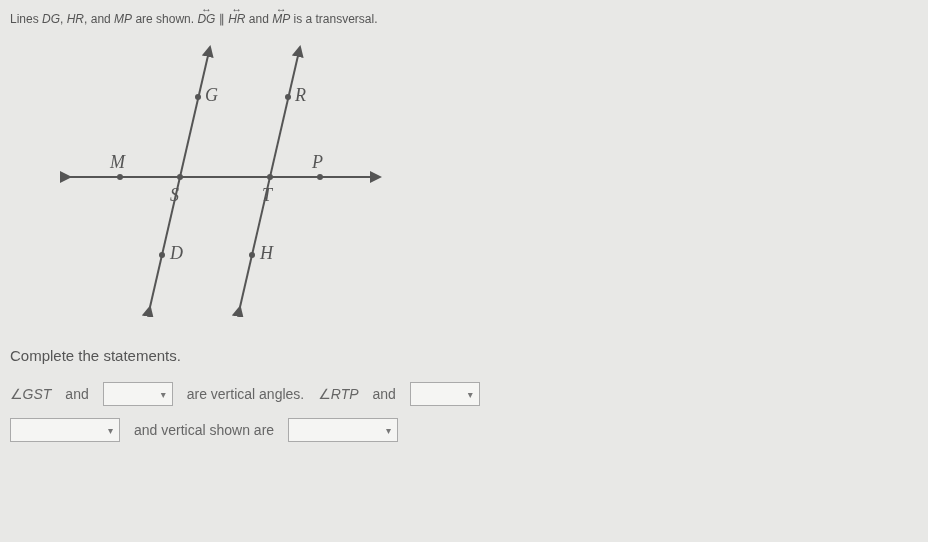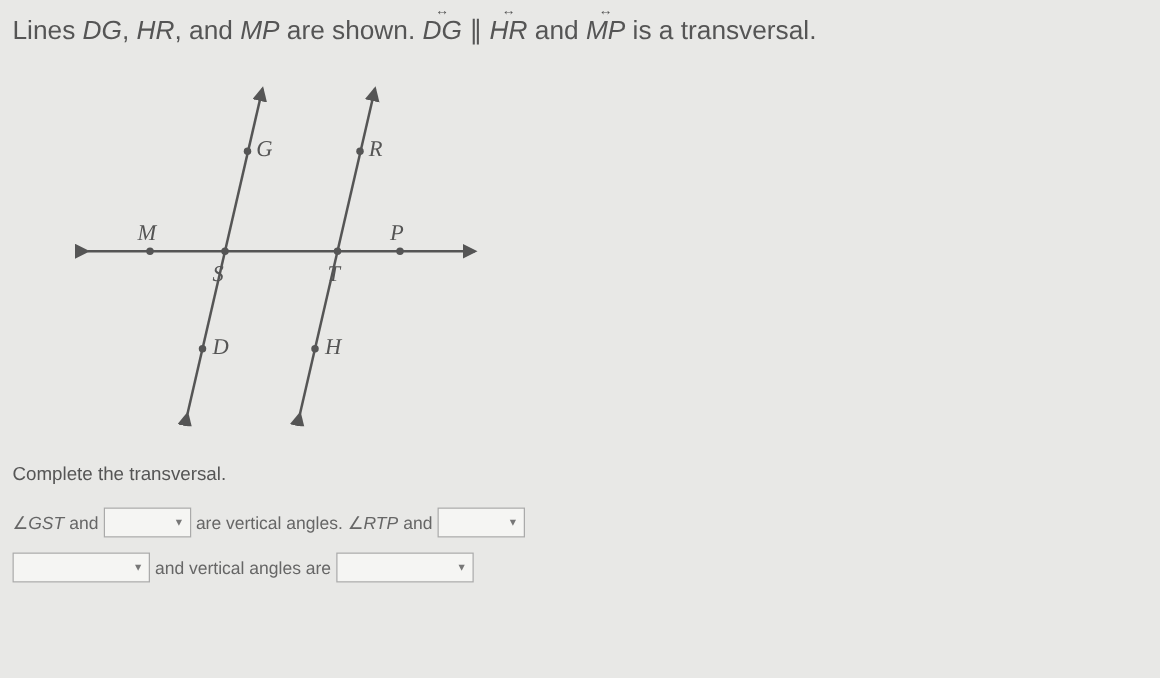--- a/index.html
+++ b/index.html
@@ -6,23 +6,23 @@
     body {
       width: 928px;
       height: 542px;
       background: #e8e8e6;
       font-family: Arial, sans-serif;
       color: #555;
       padding: 12px 10px;
       position: relative;
     }
     .problem-text {
-      font-size: 21px;
+      font-size: 12px;
       color: #555;
-      margin-bottom: 24px;
+      margin-bottom: 11px;
     }
     .italic { font-style: italic; }
     .arrow-over {
       position: relative;
       display: inline-block;
       font-style: italic;
     }
     .arrow-over::before {
       content: "↔";
       position: absolute;
@@ -51,21 +51,21 @@
     }
     .complete-text {
       font-size: 15px;
       color: #555;
       margin-bottom: 18px;
     }
     .statement-line {
       display: flex;
       align-items: center;
       flex-wrap: wrap;
-      gap: 4px;
+      gap: 14px;
       font-size: 14px;
       color: #666;
       margin-bottom: 12px;
     }
     .dropdown {
       display: inline-flex;
       align-items: center;
       justify-content: flex-end;
       border: 1px solid #aaa;
       background: #f5f5f3;
@@ -115,38 +115,38 @@
   <span class="pt-label" style="left:245px; top:48px;">R</span>
   <span class="pt-label" style="left:60px; top:115px;">M</span>
   <span class="pt-label" style="left:262px; top:115px;">P</span>
   <span class="pt-label" style="left:120px; top:148px;">S</span>
   <span class="pt-label" style="left:212px; top:148px;">T</span>
   <span class="pt-label" style="left:120px; top:206px;">D</span>
   <span class="pt-label" style="left:210px; top:206px;">H</span>
 </div>
 
 <div class="bottom-section">
-  <div class="complete-text">Complete the transversal.</div>
+  <div class="complete-text">Complete the statements.</div>
 
   <div class="statement-line">
     <span><span class="angle-sym"></span><span class="italic">GST</span></span>
     <span> and </span>
     <span class="dropdown">
       <span class="chevron">▾</span>
     </span>
     <span> are vertical angles. </span>
     <span><span class="angle-sym"></span><span class="italic">RTP</span></span>
     <span> and </span>
     <span class="dropdown">
       <span class="chevron">▾</span>
     </span>
   </div>
 
   <div class="statement-line">
     <span class="dropdown wide">
       <span class="chevron">▾</span>
     </span>
-    <span> and vertical angles are </span>
+    <span> and vertical shown are </span>
     <span class="dropdown wide">
       <span class="chevron">▾</span>
     </span>
   </div>
 </div>
 
 </body></html>

